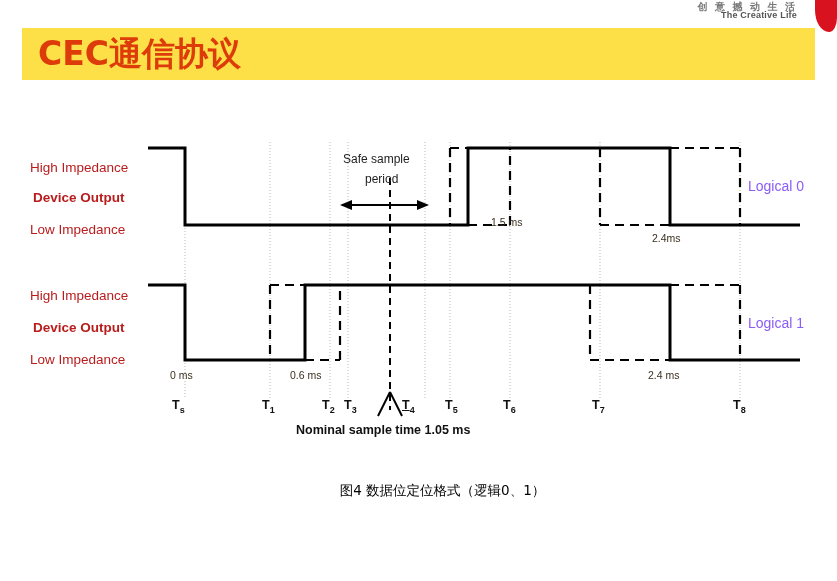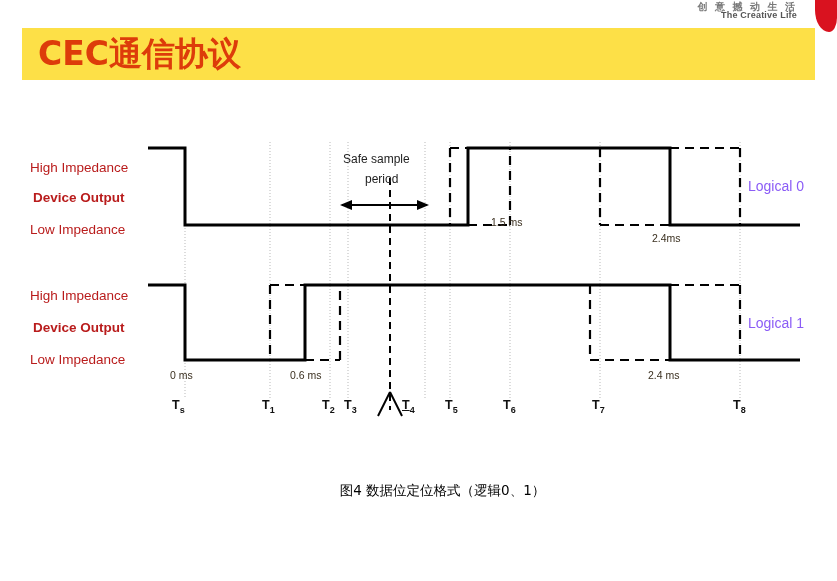--- a/index.html
+++ b/index.html
@@ -238,15 +238,16 @@
   <div class="t-label" style="left:172px; top:278px;"><span>T<sub>s</sub></span></div>
   <div class="t-label" style="left:262px; top:278px;"><span>T<sub>1</sub></span></div>
   <div class="t-label" style="left:322px; top:278px;"><span>T<sub>2</sub></span></div>
   <div class="t-label" style="left:344px; top:278px;"><span>T<sub>3</sub></span></div>
   <div class="t-label" style="left:402px; top:278px;text-decoration:underline;"><span>T<sub>4</sub></span></div>
   <div class="t-label" style="left:445px; top:278px;"><span>T<sub>5</sub></span></div>
   <div class="t-label" style="left:503px; top:278px;"><span>T<sub>6</sub></span></div>
   <div class="t-label" style="left:592px; top:278px;"><span>T<sub>7</sub></span></div>
   <div class="t-label" style="left:733px; top:278px;"><span>T<sub>8</sub></span></div>
 
+  <div id="nominal-label" style="left:296px; top:303px;">Nominal sample time 1.05 ms</div>
 </div>
 
 <div id="caption">图4 数据位定位格式（逻辑0、1）</div>
 
 </body></html>

